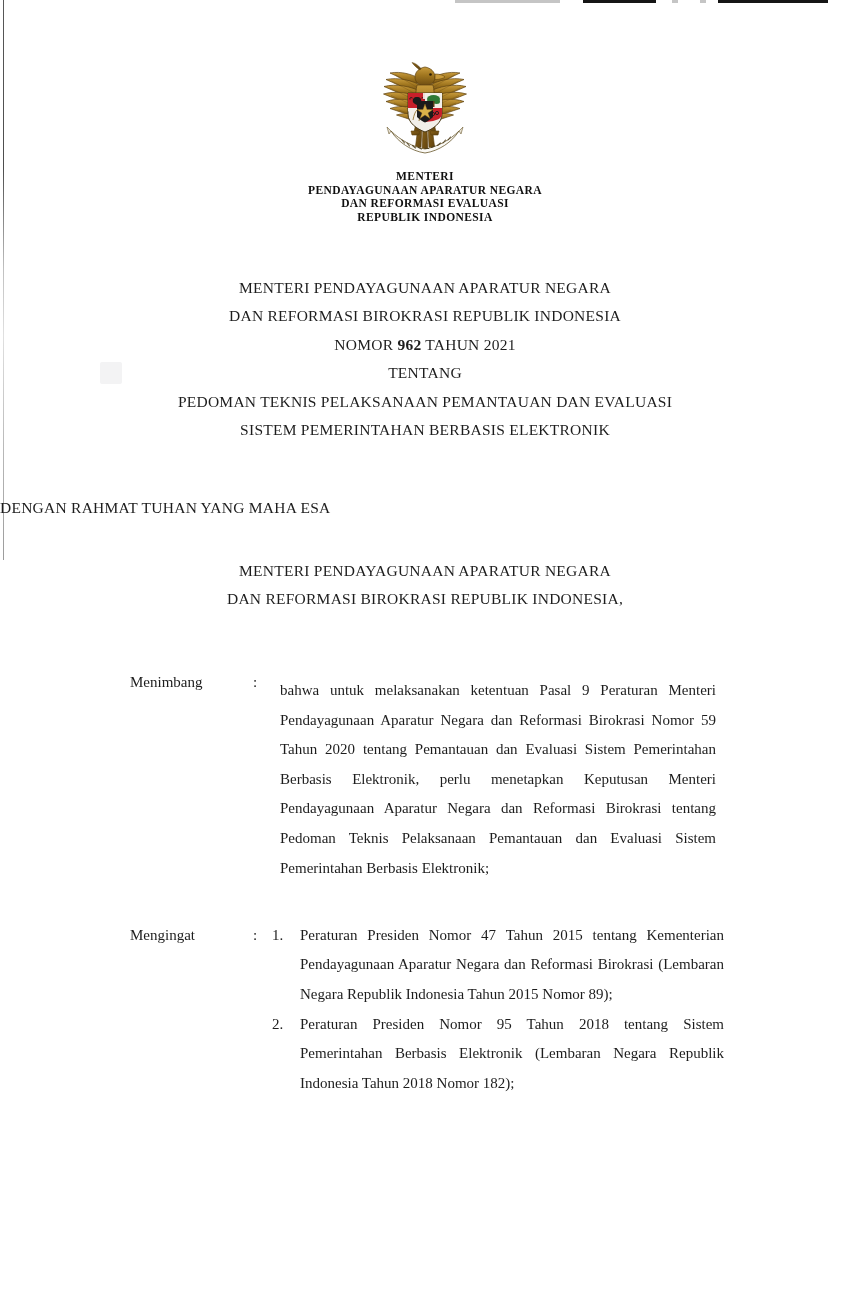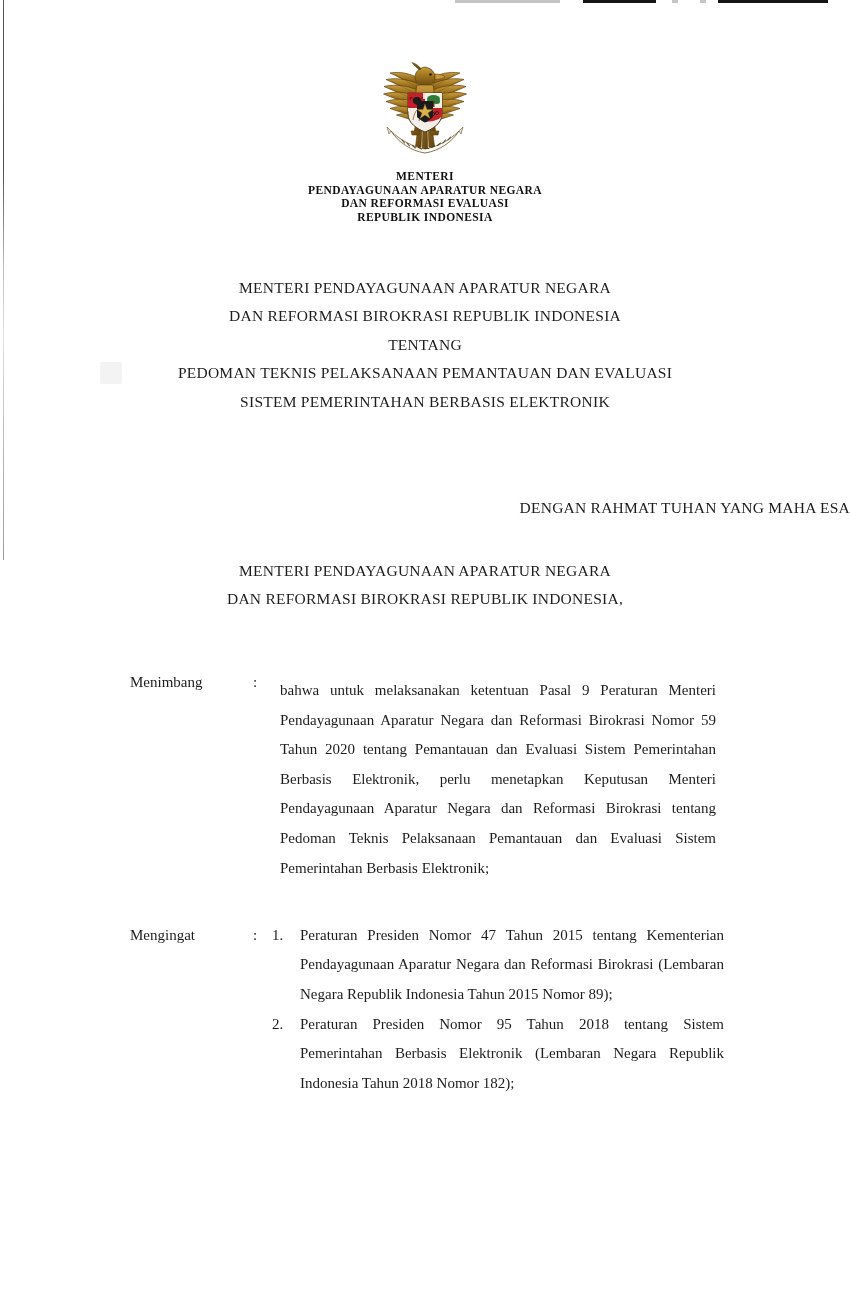--- a/index.html
+++ b/index.html
@@ -96,21 +96,21 @@
     letter-spacing: .25px;
     color: #1d1d1d;
   }
   .title-block .bold { font-weight: bold; }
 
   .invocation {
     position: absolute;
     left: 0;
     right: 0;
     top: 499px;
-    text-align: right;
+    text-align: left;
     font-size: 15.5px;
     letter-spacing: .25px;
     color: #1d1d1d;
   }
   .signatory {
     position: absolute;
     left: 0;
     right: 0;
     top: 557px;
     text-align: center;
@@ -322,20 +322,25 @@
   <div class="ministry">
     <div>MENTERI</div>
     <div>PENDAYAGUNAAN APARATUR NEGARA</div>
     <div>DAN REFORMASI EVALUASI</div>
     <div>REPUBLIK INDONESIA</div>
   </div>
 
   <div class="title-block">
     <div>MENTERI PENDAYAGUNAAN APARATUR NEGARA</div>
     <div>DAN REFORMASI BIROKRASI REPUBLIK INDONESIA</div>
+    <div>
+      <span>NOMOR</span>
+      <span class="bold">962</span>
+      <span>TAHUN 2021</span>
+    </div>
     <div>TENTANG</div>
     <div>PEDOMAN TEKNIS PELAKSANAAN PEMANTAUAN DAN EVALUASI</div>
     <div>SISTEM PEMERINTAHAN BERBASIS ELEKTRONIK</div>
   </div>
 
   <div class="invocation">DENGAN RAHMAT TUHAN YANG MAHA ESA</div>
 
   <div class="signatory">
     <div>MENTERI PENDAYAGUNAAN APARATUR NEGARA</div>
     <div>DAN REFORMASI BIROKRASI REPUBLIK INDONESIA,</div>

